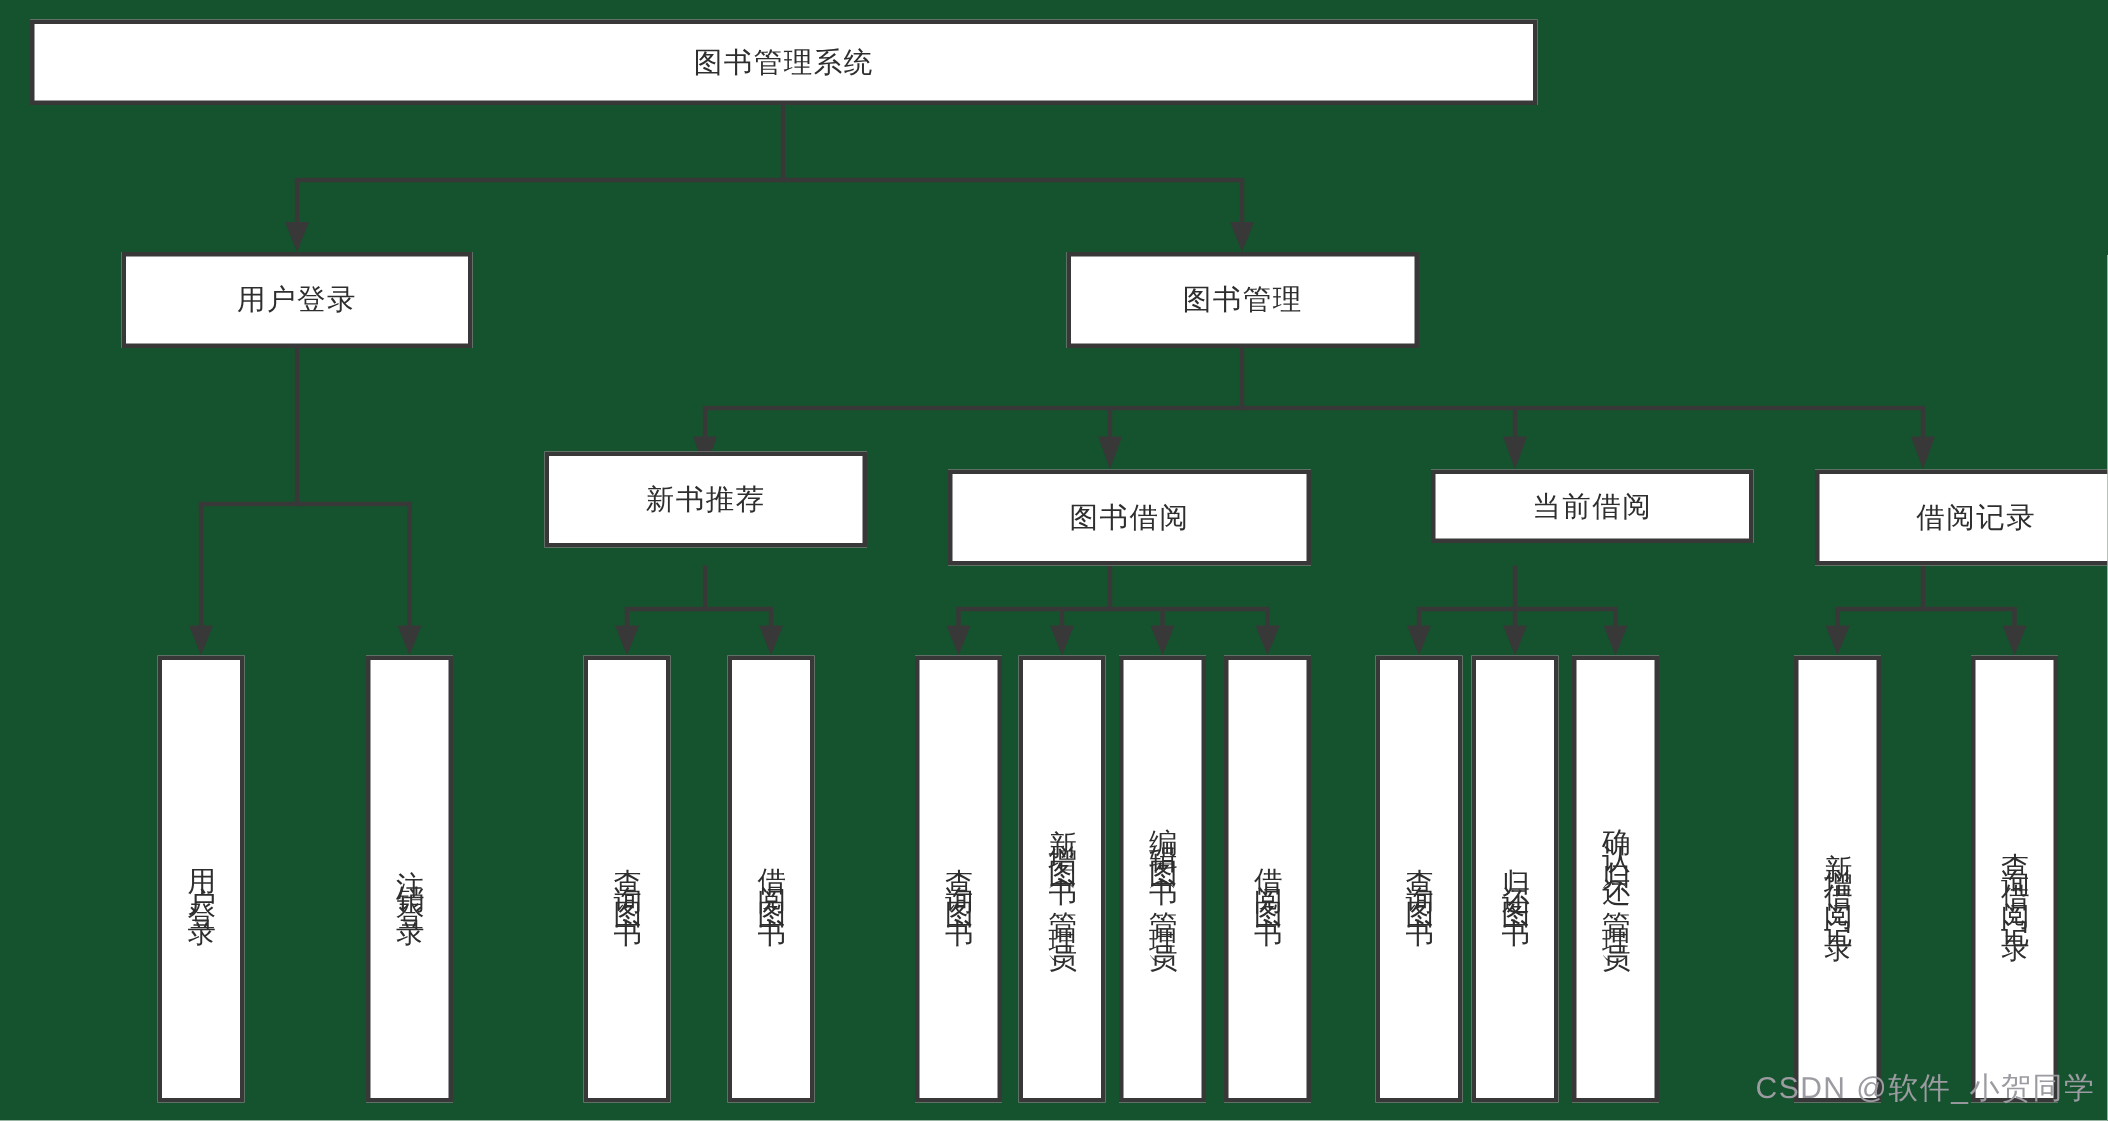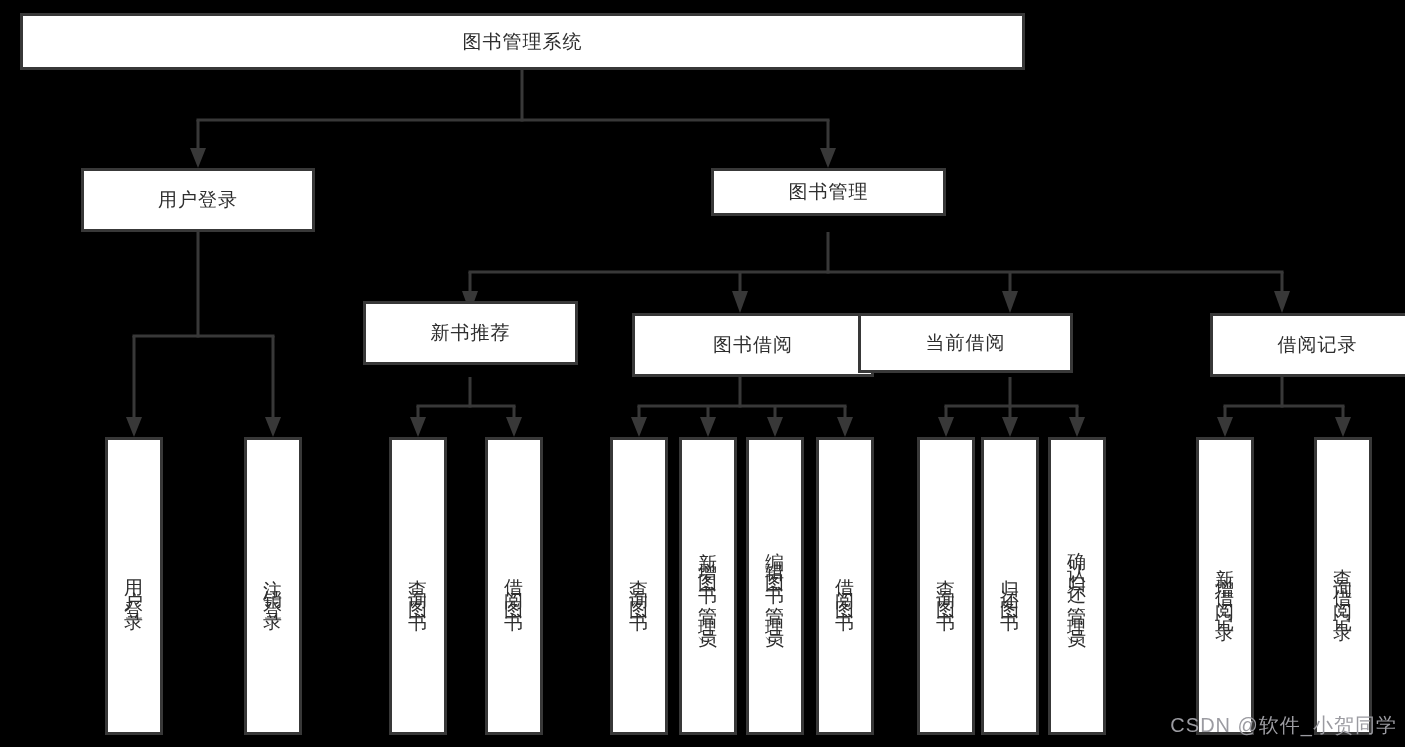--- a/index.html
+++ b/index.html
@@ -1,19 +1,19 @@
 <!DOCTYPE html>
 <html><head>
 <meta charset="utf-8">
 <style>
   html,body{margin:0;padding:0;background:#ffffff;}
   #stage{
     position:relative;
     width:1405px;height:747px;
-    background:#000000;
+    background:#14532d;
     font-family:"Liberation Sans","DejaVu Sans",sans-serif;
     overflow:hidden;
   }
   #wires{position:absolute;left:0;top:0;width:1405px;height:747px;pointer-events:none;}
   .hbox{
     position:absolute;
     box-sizing:border-box;
     border:3px solid #383838;
     background:#ffffff;
     display:flex;align-items:center;justify-content:center;
@@ -129,31 +129,31 @@
     </g>
   </svg>
 
   <div class="hbox" style="left:20px;top:13px;width:1005px;height:57px;">
     <span>图书管理系统</span>
   </div>
 
   <div class="hbox" style="left:81px;top:168px;width:234px;height:64px;">
     <span>用户登录</span>
   </div>
-  <div class="hbox" style="left:711px;top:168px;width:235px;height:48px;">
+  <div class="hbox" style="left:711px;top:168px;width:235px;height:64px;">
     <span>图书管理</span>
   </div>
 
   <div class="hbox" style="left:363px;top:301px;width:215px;height:64px;">
     <span>新书推荐</span>
   </div>
   <div class="hbox" style="left:632px;top:313px;width:242px;height:64px;">
     <span>图书借阅</span>
   </div>
-  <div class="hbox" style="left:858px;top:313px;width:215px;height:60px;">
+  <div class="hbox" style="left:954px;top:313px;width:215px;height:49px;">
     <span>当前借阅</span>
   </div>
   <div class="hbox" style="left:1174px;top:313px;width:215px;height:64px;margin-left:36px;">
     <span>借阅记录</span>
   </div>
 
   <div class="vbox" style="left:105px;top:437px;width:58px;height:298px;">
     <span class="vtext">用户登录</span>
   </div>
   <div class="vbox" style="left:244px;top:437px;width:58px;height:298px;">

